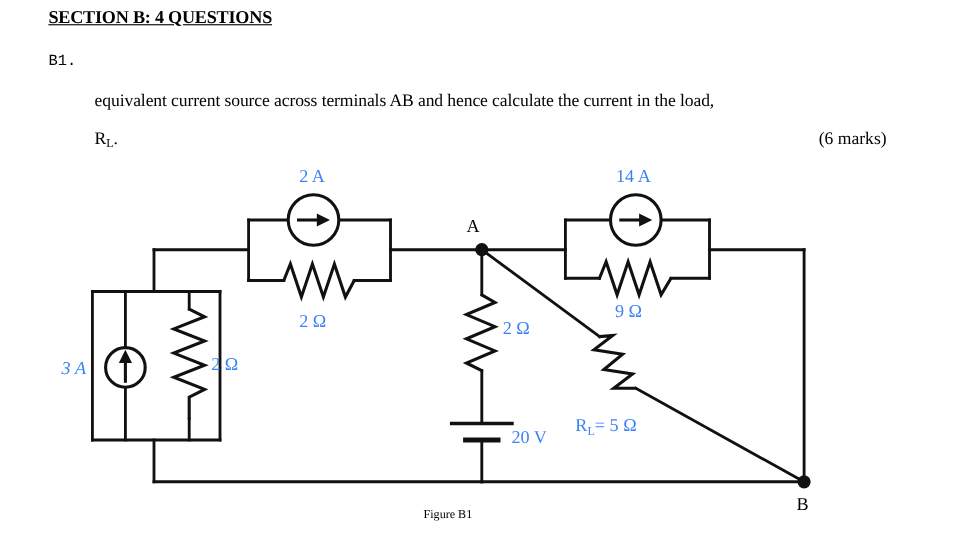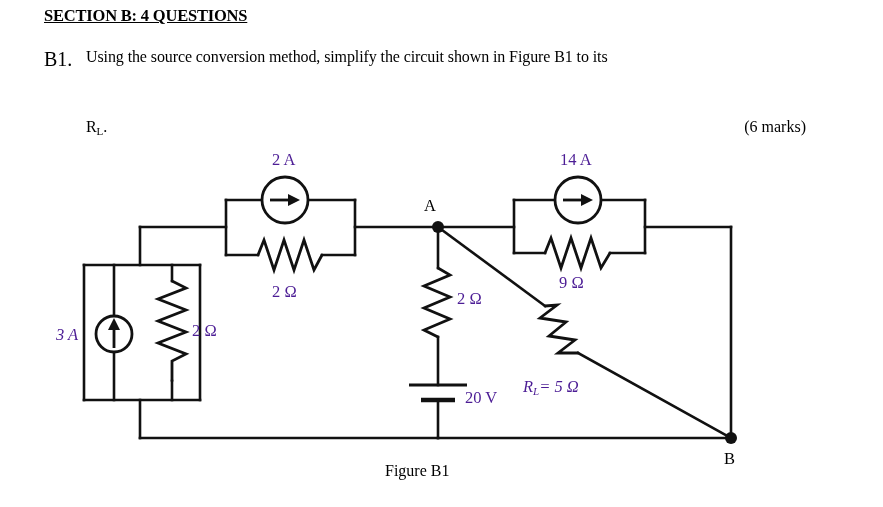--- a/index.html
+++ b/index.html
@@ -30,22 +30,23 @@
     font-size: 16.5px;
     font-weight: bold;
     text-decoration: underline;
     letter-spacing: -0.2px;
     white-space: nowrap;
   }
   .q-number {
     position: absolute;
     left: 44px;
     top: 48px;
-    font-size: 20px;
-    white-space: nowrap;
+    font-size: 14px;
+    white-space: nowrap;
+    font-family: Liberation Mono, monospace;
   }
   .q-line {
     position: absolute;
     left: 86px;
     font-size: 16px;
     white-space: nowrap;
     letter-spacing: -0.1px;
   }
   .q-line-1 { top: 48px; }
   .q-line-2 { top: 83px; }
@@ -107,48 +108,48 @@
     stroke: #111111;
     fill: none;
     stroke-linecap: butt;
   }
 
   
   .clabel {
     position: absolute;
     font-family: "Liberation Serif", "DejaVu Serif", serif;
     font-size: 16.5px;
-    color: #4c1d95;
+    color: #3b82f6;
     white-space: nowrap;
   }
   .clabel-node {
     position: absolute;
     font-family: "Liberation Serif", "DejaVu Serif", serif;
     font-size: 16.5px;
     color: #000000;
     white-space: nowrap;
   }
   .fig-caption {
     position: absolute;
     left: 385px;
     top: 462px;
-    font-size: 16px;
+    font-size: 11px;
     white-space: nowrap;
   }
 </style>
 </head>
 <body>
 
 <div id="page">
 
   <div class="section-title">SECTION B: 4 QUESTIONS</div>
 
   <div class="q-number">B1.</div>
 
-  <div class="q-line q-line-1">Using the source conversion method, simplify the circuit shown in Figure B1 to its</div>
+  <div class="q-line q-line-2">equivalent current source across terminals AB and hence calculate the current in the load,</div>
 
   <div class="q-line q-line-3"><span>R</span><span class="sub">L</span><span>.</span></div>
 
   <div class="marks">(6 marks)</div>
 
   <svg id="circuit" viewBox="0 0 883 507">
 
     <path class="wire" d="M 140 227 L 226 227"></path>
     <path class="wire" d="M 140 227 L 140 265"></path>
 
@@ -222,21 +223,21 @@
 
   <div class="clabel" style="left:272px; top:150px;">2 A</div>
   <div class="clabel" style="left:560px; top:150px;">14 A</div>
   <div class="clabel" style="left:56px; top:325px;font-style:italic;">3 A</div>
 
   <div class="clabel" style="left:272px; top:282px;">2 Ω</div>
   <div class="clabel" style="left:192px; top:321px;">2 Ω</div>
   <div class="clabel" style="left:457px; top:289px;">2 Ω</div>
   <div class="clabel" style="left:559px; top:273px;">9 Ω</div>
 
-  <div class="clabel" style="left:523px; top:377px;font-style:italic;"><span>R</span><span class="sub">L</span><span>= 5 Ω</span></div>
+  <div class="clabel" style="left:523px; top:377px;"><span>R</span><span class="sub">L</span><span>= 5 Ω</span></div>
 
   <div class="clabel" style="left:465px; top:388px;">20 V</div>
 
   <div class="clabel-node" style="left:424px; top:196px;">A</div>
   <div class="clabel-node" style="left:724px; top:449px;">B</div>
 
   <div class="fig-caption">Figure B1</div>
 
 </div>
 

